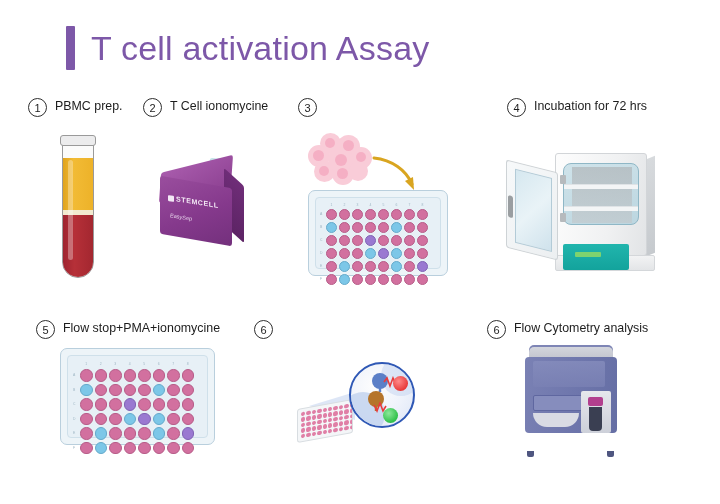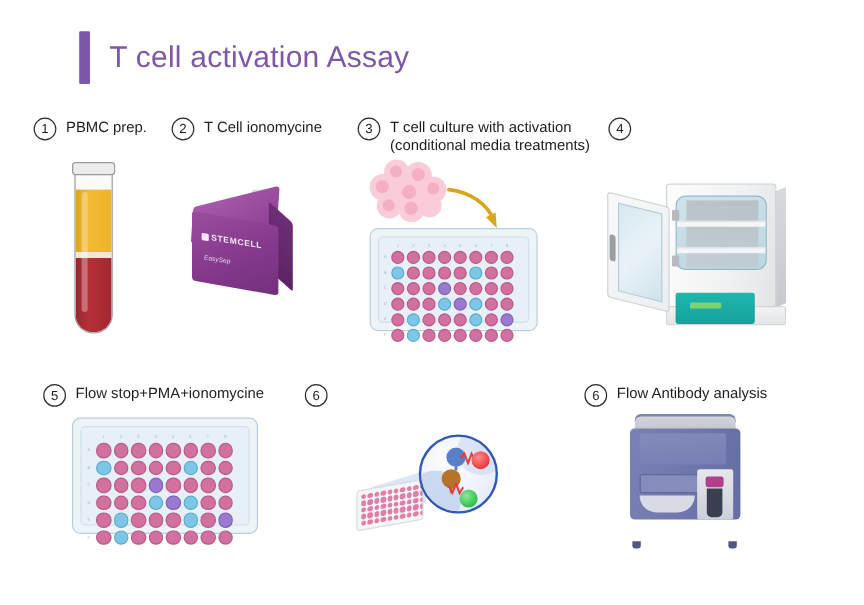--- a/index.html
+++ b/index.html
@@ -25,21 +25,21 @@
     align-items: center;
   }
   #title-accent-bar {
     width: 9px;
     height: 44px;
     background: #7d58a8;
     border-radius: 1px;
     margin-right: 16px;
   }
   #page-title {
-    font-size: 25px;
+    font-size: 34px;
     color: #7d58a8;
     letter-spacing: 0.2px;
     white-space: nowrap;
   }
 
   
   .step {
     position: absolute;
   }
   .step-header {
@@ -450,22 +450,20 @@
   <div class="kit-face-top"></div>
   <div class="kit-face-side"></div>
   <div class="kit-face-front"></div>
   <div class="kit-logo"><span class="kit-logo-mark"></span><span>STEMCELL</span></div>
   <div class="kit-sub">EasySep</div>
 </div>
 
 <div class="step" style="left:298px; top:98px;">
   <div class="step-header">
     <div class="step-badge">3</div>
-    <div class="step-label">T cell culture with activation
-(conditional media  treatments)</div>
   </div>
 </div>
 <div id="cellcluster-art">
   <div class="cc-cell" style="left:2px;  top:14px; width:22px; height:22px;"></div>
   <div class="cc-cell" style="left:14px; top:2px;  width:21px; height:21px;"></div>
   <div class="cc-cell" style="left:31px; top:4px;  width:23px; height:23px;"></div>
   <div class="cc-cell" style="left:44px; top:16px; width:22px; height:22px;"></div>
   <div class="cc-cell" style="left:8px;  top:30px; width:21px; height:21px;"></div>
   <div class="cc-cell" style="left:26px; top:32px; width:22px; height:22px;"></div>
   <div class="cc-cell" style="left:42px; top:30px; width:20px; height:20px;"></div>
@@ -550,20 +548,21 @@
       <span style="line-height: 11px;">C</span>
       <span style="line-height: 11px;">D</span>
       <span style="line-height: 11px;">E</span>
       <span style="line-height: 11px;">F</span>
     </div>
 </div>
 
 <div class="step" style="left:507px; top:98px;">
   <div class="step-header">
     <div class="step-badge">4</div>
+    <div class="step-label">Incubation for 72 hrs</div>
   </div>
 </div>
 <div id="incubator-art">
   <div class="inc-body-side"></div>
   <div class="inc-body"></div>
   <div class="inc-chamber">
     <div class="inc-rack"></div>
     <div class="inc-shelf" style="top:20px;"></div>
     <div class="inc-shelf" style="top:42px;"></div>
   </div>
@@ -736,21 +735,21 @@
       <path d="M1 3 L4 9 L7 1 L10 9 L13 4" stroke="#e83b3b" stroke-width="1.6" fill="none"></path>
     </svg>
     <div class="fluor" style="left:42px; top:12px; width:15px; height:15px; background:radial-gradient(circle at 38% 35%, #ff8a8a 0%, #e83b3b 70%);"></div>
     <div class="fluor" style="left:32px; top:44px; width:15px; height:15px; background:radial-gradient(circle at 38% 35%, #8ce89a 0%, #2fc04a 70%);"></div>
   </div>
 </div>
 
 <div class="step" style="left:487px; top:320px;">
   <div class="step-header">
     <div class="step-badge">6</div>
-    <div class="step-label">Flow Antibody analysis</div>
+    <div class="step-label">Flow Cytometry analysis</div>
   </div>
 </div>
 <div id="cytometer-art">
   <div class="cyt-topcap"></div>
   <div class="cyt-top"></div>
   <div class="cyt-side"></div>
   <div class="cyt-main"></div>
   <div class="cyt-hatch"></div>
   <div class="cyt-logo"></div>
   <div class="cyt-drawer"></div>

